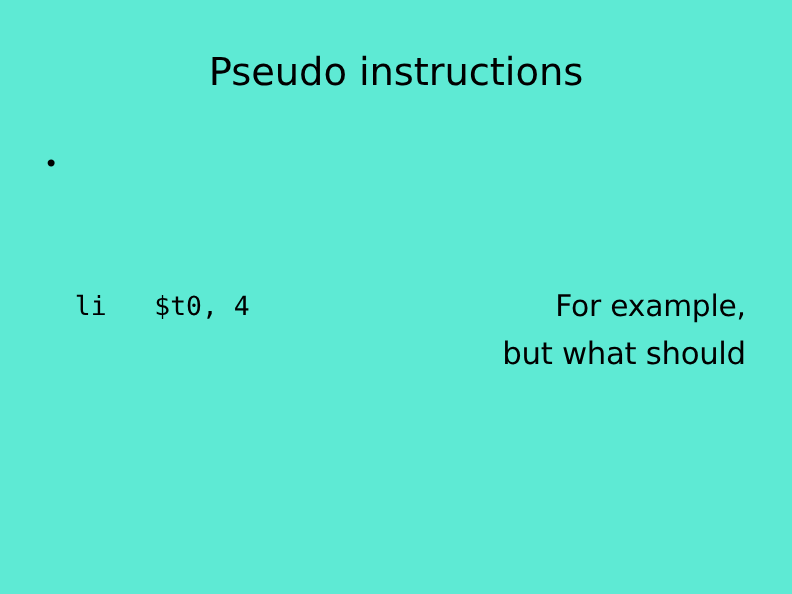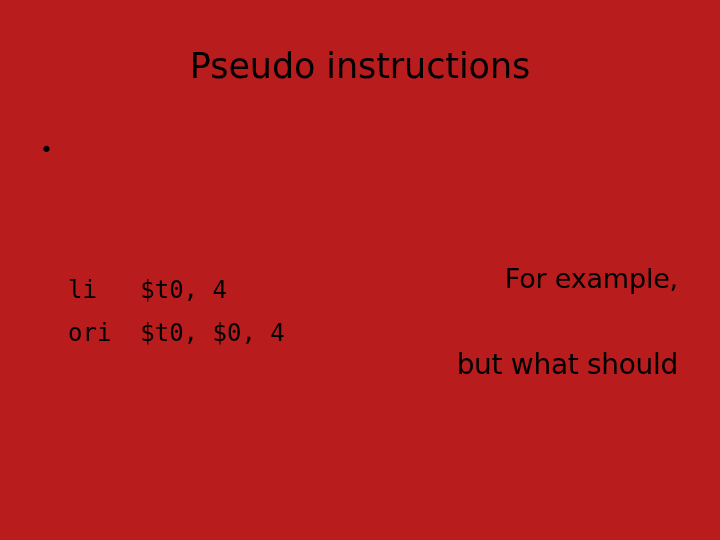--- a/index.html
+++ b/index.html
@@ -16,21 +16,21 @@
     overflow: hidden;
     position: relative;
   }
 
   .slide {
     position: absolute;
     left: 0;
     top: 0;
     width: 720px;
     height: 540px;
-    background: #b91c1c;
+    background: #5eead4;
   }
 
   
   .slide-title {
     position: absolute;
     left: 0;
     top: 44px;
     width: 720px;
     text-align: center;
     font-family: "DejaVu Sans", sans-serif;
@@ -91,21 +91,20 @@
     font-size: 28px;
     letter-spacing: -0.3px;
   }
 
   
   .code .line-text {
     font-family: "DejaVu Sans Mono", monospace;
     font-size: 24px;
     font-weight: 400;
     letter-spacing: 0px;
-    margin-top: 12px;
   }
 
   .code.code-lg .line-text {
     font-size: 26px;
   }
 </style>
 </head>
 <body>
 
 <div class="slide">
@@ -117,23 +116,20 @@
     <div class="body-line prose">
       <span class="bullet-marker">•</span>
       <span class="line-text">For example,</span>
     </div>
 
     <div class="body-line code">
       <span class="line-text">li   $t0, 4</span>
     </div>
 
 
-    <div class="body-line code">
-      <span class="line-text">ori  $t0, $0, 4</span>
-    </div>
 
     <div class="body-line prose emph">
       <span class="line-text">but what should</span>
     </div>
 
 
 
   </div>
 </div>
 

